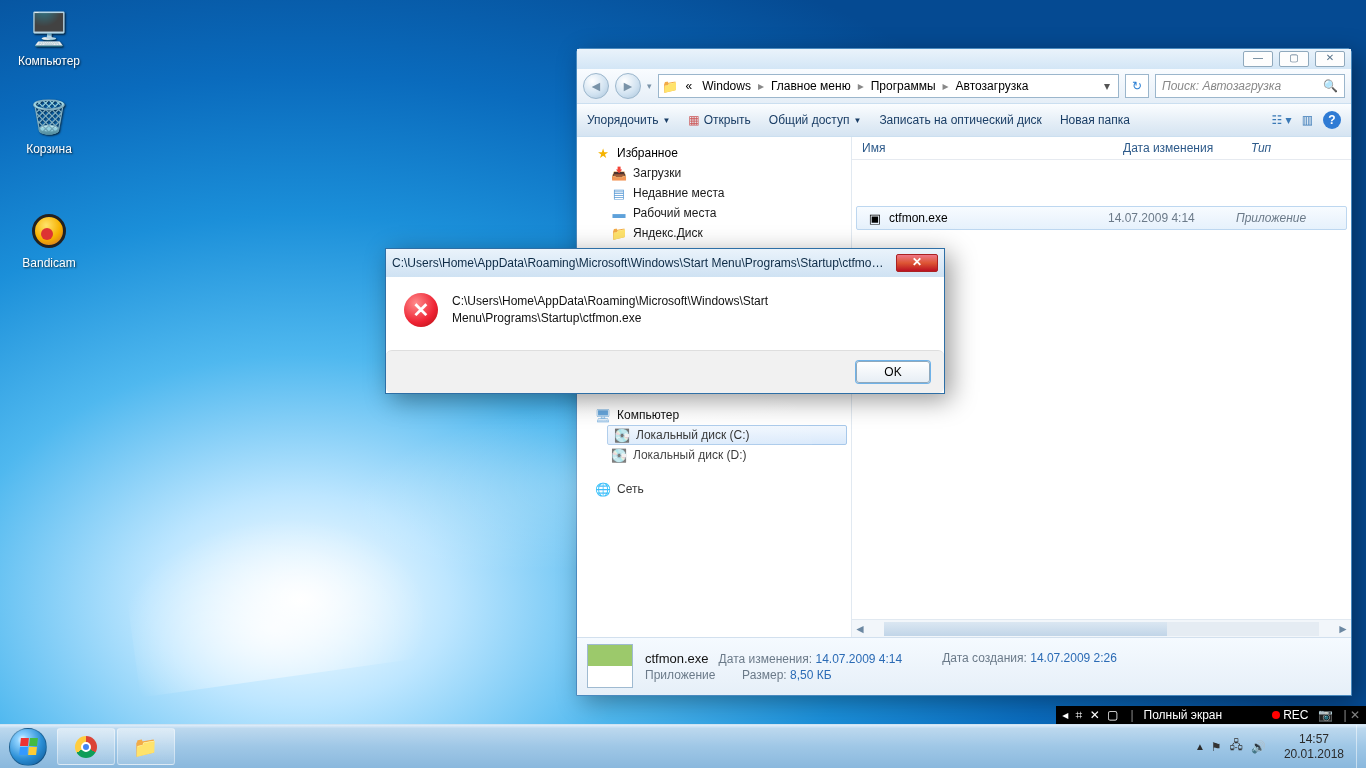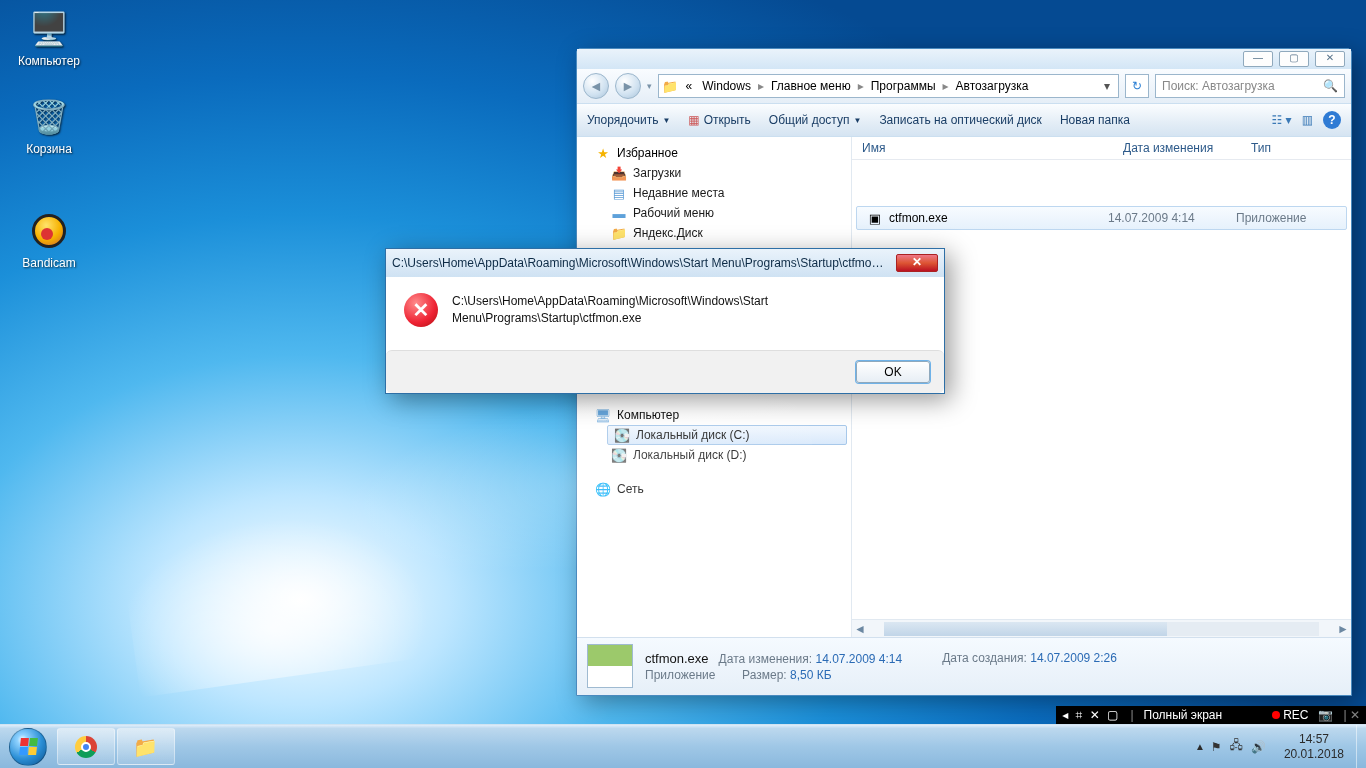--- a/index.html
+++ b/index.html
@@ -79,21 +79,21 @@
 .tree .item{ display:flex; align-items:center; gap:6px; padding:2px 6px 2px 34px; color:#1a1a1a;}
 .tree .group-title{font-weight:normal; padding-left:18px; display:flex; align-items:center; gap:6px;}
 .tree .sp{height:14px;}
 .tree .sel{ background:linear-gradient(to bottom,#f1f7fe,#d9e9fb); border:1px solid #a7c8ea; border-radius:2px; margin:0 4px 0 30px; padding:1px 6px;}
 .ico-s{width:16px;height:16px;display:inline-flex;align-items:center;justify-content:center;font-size:13px;}
 .star{color:#f5b301;} .folder{color:#f5c85b;} .lib{color:#5a9bd5;} .pc{color:#5ea1da;} .drive{color:#888;} .net{color:#39a567;} .home{color:#6ca757;}
 
 .list{ flex:1; display:flex; flex-direction:column;gap:44px;}
 .cols{ display:flex; border-bottom:1px solid #e6eaf0; color:#2d5a8a; padding:4px 0;}
 .cols div{ padding:0 10px;}
-.c-name{flex:1;} .c-date{width:128px;} .c-type{width:110px;}
+.c-name{flex:1;} .c-date{width:128px;} .c-type{width:110px;font-style:italic;}
 .row{ display:flex; padding:3px 0; align-items:center;}
 .row.sel{ background:linear-gradient(to bottom,#f7fbff,#e6f1fc); border:1px solid #bdd7f0; border-radius:2px; margin:2px 4px;}
 .row .c-name{display:flex;align-items:center;gap:6px; padding-left:10px;}
 .hscroll{ height:18px; border-top:1px solid #e1e9f1; background:#f2f6fa; display:flex; align-items:center;}
 .hscroll .track{flex:1; height:14px; margin:0 16px; background:#e5ecf3; position:relative;}
 .hscroll .thumb{position:absolute; left:0; top:0; bottom:0; width:65%; background:linear-gradient(to bottom,#dbe7f2,#c1d5e8);}
 .hscroll .arr{width:16px;text-align:center;color:#6c88a2;}
 
 .details{ height:58px; border-top:1px solid #d2e0ee; background:linear-gradient(to bottom,#f5faff,#e6eff8); display:flex; padding:6px 10px; gap:12px;}
 .details .thumb{ width:46px; height:44px; border:1px solid #9fbad1; background:linear-gradient(to bottom,#9cc96b 50%, #fff 50%);}
@@ -153,21 +153,21 @@
           <span class="sep">▸</span>
         <span class="crumb">Главное меню</span>
           <span class="sep">▸</span>
         <span class="crumb">Программы</span>
           <span class="sep">▸</span>
         <span class="crumb">Автозагрузка</span>
         <span class="drop">▾</span>
       </div>
       <div class="refresh">↻</div>
       <div class="search">
-        <span style="">Поиск: Автозагрузка</span>
+        <span style="font-style:italic">Поиск: Автозагрузка</span>
         <span class="mag">🔍</span>
       </div>
     </div>
 
     <div class="ex-toolbar">
       <div class="tbtn">
           <span>Упорядочить</span> 
           <span class="drop-s">▼</span>
         </div>
       <div class="tbtn">
@@ -200,21 +200,21 @@
         <div class="item">
             <span class="ico-s folder">📥</span>
             <span>Загрузки</span>
           </div>
         <div class="item">
             <span class="ico-s lib">▤</span>
             <span>Недавние места</span>
           </div>
         <div class="item">
             <span class="ico-s pc">▬</span>
-            <span>Рабочий меню</span>
+            <span>Рабочий места</span>
           </div>
         <div class="item">
             <span class="ico-s folder">📁</span>
             <span>Яндекс.Диск</span>
           </div>
         <div class="sp"></div>
         <div class="grp group-title">
             <span class="ico-s lib">📚</span>
             <span>Библиотеки</span>
           </div>

